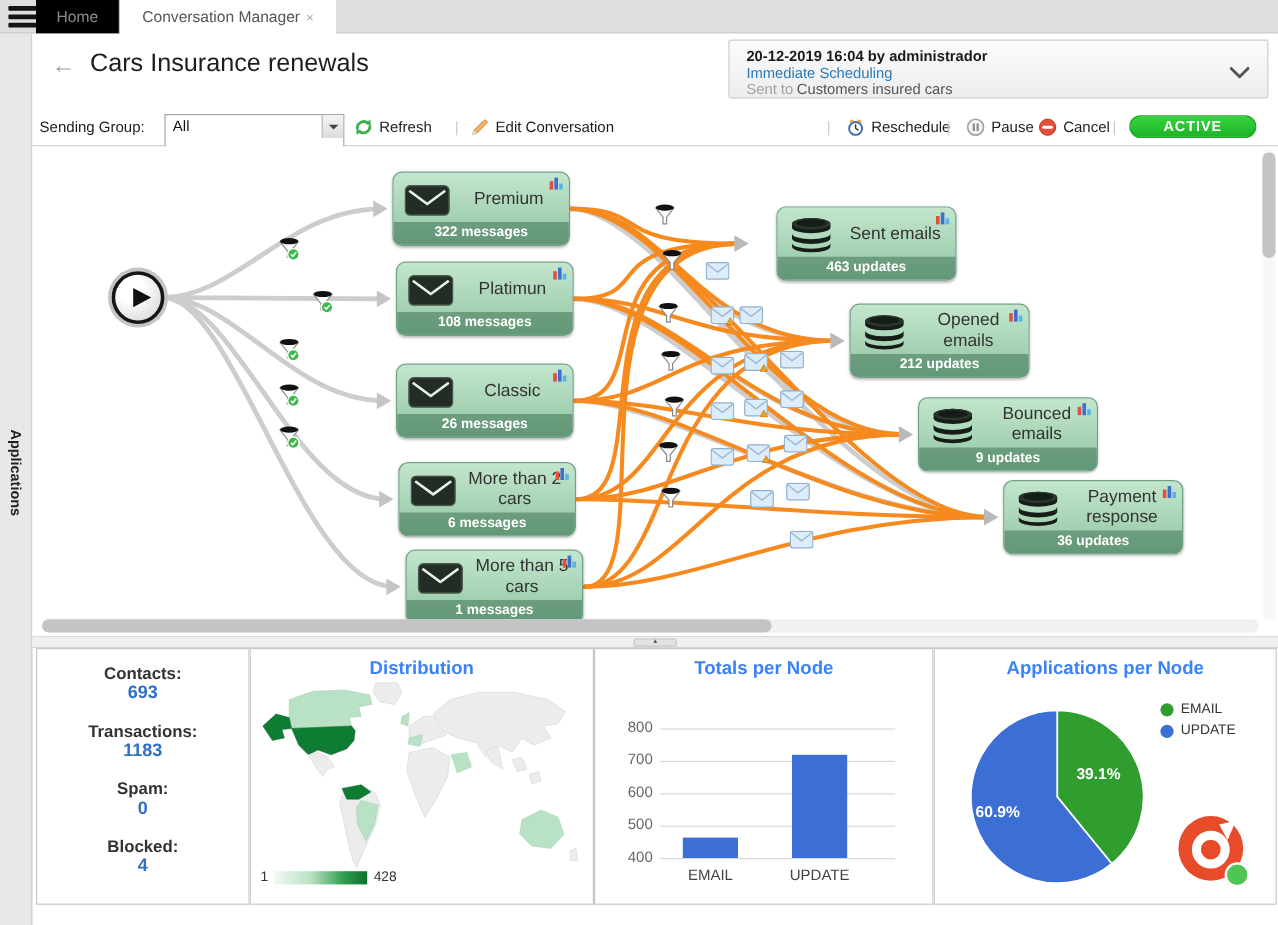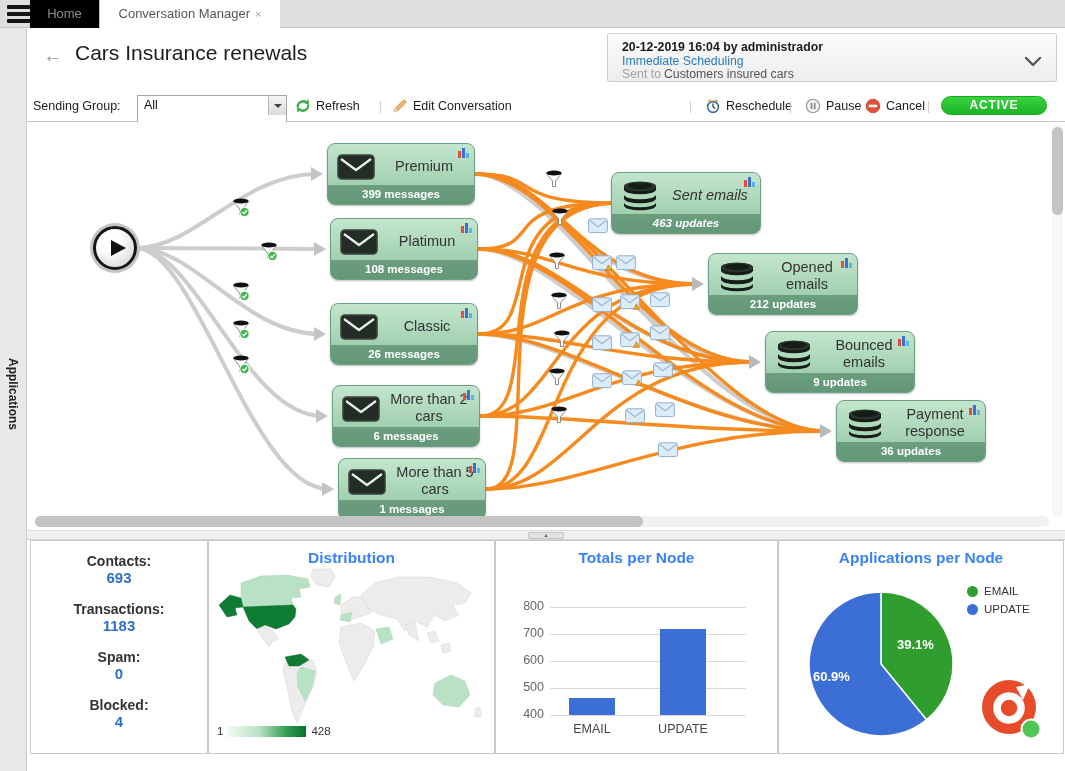--- a/index.html
+++ b/index.html
@@ -72,21 +72,21 @@
   .fnode.db .nlabel{left:54px;width:88px;}
   .fnode .nfoot{position:absolute;left:0;right:0;bottom:0;height:19px;background:rgba(44,98,66,.45);
     border-radius:0 0 7px 7px;color:#fff;font-weight:bold;font-size:11.5px;text-align:center;line-height:19px;}
   .mini{position:absolute;top:4px;right:5px;display:flex;align-items:flex-end;gap:1px;height:10px;}
   .mini i{width:3px;display:block;}
   .mini .r{height:7px;background:#e2503c;}
   .mini .b{height:10px;background:#3b6fd6;}
   .mini .t{height:5px;background:#58b5e8;}
   .e0{left:300px;top:21px;}  .e1{left:303px;top:96px;}  .e2{left:303px;top:181px;}
   .e3{left:305px;top:263px;} .e4{left:311px;top:336px;}
-  .d0{left:584px;top:50px;font-style:italic;}  .d1{left:681px;top:131px;} .d2{left:738px;top:209px;} .d3{left:809px;top:278px;}
+  .d0{left:620px;top:50px;}  .d1{left:681px;top:131px;} .d2{left:738px;top:209px;} .d3{left:809px;top:278px;}
   .deco{position:absolute;}
   #hscroll{position:absolute;left:8px;right:16px;bottom:3px;height:11px;background:#f1f1f1;border-radius:6px;cursor:pointer;}
   #hscroll .thumb{position:absolute;left:0;top:0;height:11px;width:60%;background:#c4c4c4;border-radius:6px;}
   #vscroll{position:absolute;right:2px;top:3px;width:11px;height:392px;background:#f7f7f7;border-radius:6px;cursor:pointer;}
   #vscroll .thumb{position:absolute;left:0;top:2px;width:11px;height:88px;background:#c4c4c4;border-radius:6px;}
 
   
   #splitter{position:absolute;left:27px;top:530px;right:0;height:10px;background:#f0f0f0;
     border-top:1px solid #dcdcdc;border-bottom:1px solid #d4d4d4;cursor:row-resize;}
   #splitter .grip{position:absolute;left:50%;top:1px;margin-left:-18px;width:36px;height:7px;background:#e2e2e2;
@@ -272,21 +272,21 @@
       <span class="nicon"><svg width="38" height="26" viewBox="0 0 38 26">
             <rect x="0.8" y="0.8" width="36.4" height="24.4" rx="4" fill="#232d26" stroke="#475548" stroke-width="1.2"></rect>
             <path d="M4,5 L19,16 L34,5" fill="none" stroke="#e9f1ea" stroke-width="2.2" stroke-linejoin="round"></path>
           </svg></span>
       <span class="nlabel">Premium</span>
       <span class="mini">
           <i class="r"></i>
           <i class="b"></i>
           <i class="t"></i>
         </span>
-      <span class="nfoot">399 messages</span>
+      <span class="nfoot">322 messages</span>
     </div>
     <div class="fnode e1">
       <span class="nicon"><svg width="38" height="26" viewBox="0 0 38 26">
             <rect x="0.8" y="0.8" width="36.4" height="24.4" rx="4" fill="#232d26" stroke="#475548" stroke-width="1.2"></rect>
             <path d="M4,5 L19,16 L34,5" fill="none" stroke="#e9f1ea" stroke-width="2.2" stroke-linejoin="round"></path>
           </svg></span>
       <span class="nlabel">Platimun</span>
       <span class="mini">
           <i class="r"></i>
           <i class="b"></i>

